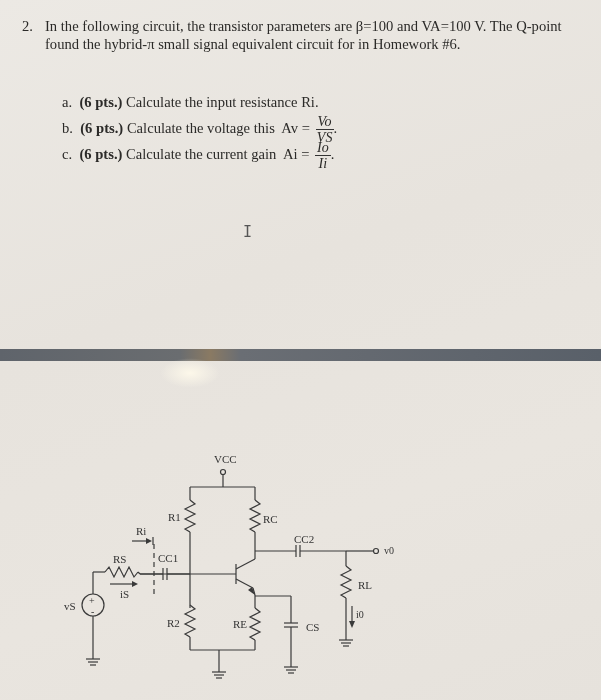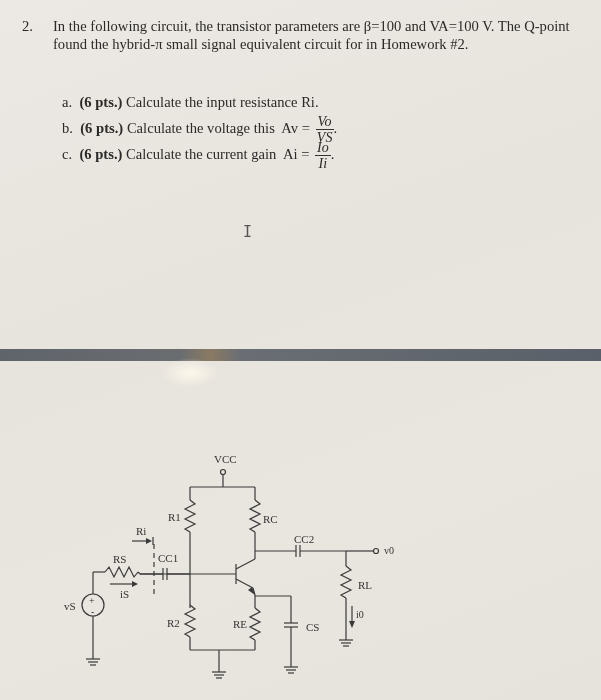--- a/index.html
+++ b/index.html
@@ -7,21 +7,21 @@
     width:601px; height:700px; overflow:hidden; position:relative;
     background: linear-gradient(160deg, #ece9e4 0%, #e7e3dd 40%, #e9e5df 70%, #e6e2dc 100%);
     font-family: "Liberation Serif", serif;
     color:#2b2a28;
   }
   .problem {
     position:absolute; left:22px; top:18px; width:560px;
     font-size:14.6px; line-height:17.6px;
   }
   .problem .num { position:absolute; left:0; top:0; }
-  .problem .body { margin-left:31px; }
+  .problem .body { margin-left:23px; }
   .sub { position:absolute; font-size:14.6px; }
   .sub b { font-weight:bold; }
   .frac { display:inline-block; vertical-align:middle; text-align:center; font-style:italic; margin-left:2px; }
   .frac .n { display:block; border-bottom:1px solid #333; padding:0 2px; line-height:15px; font-size:14px; }
   .frac .d { display:block; line-height:15px; font-size:14px; }
   .it { }
   .cursor { position:absolute; left:243px; top:223px; font-family:"DejaVu Sans Mono", monospace; font-size:15px; color:#555; }
   .bar {
     position:absolute; left:0; top:349px; width:601px; height:12px;
     background: linear-gradient(90deg, #5f646b 0%, #6a6d70 30%, #8a7a63 35%, #6a6e74 40%, #596069 100%);
@@ -32,21 +32,21 @@
   }
   svg text { font-family:"Liberation Serif", serif; fill:#333; }
 </style>
 </head>
 <body>
 
 <div class="problem">
   <span class="num">2.</span>
   <div class="body">
     <div>In the following circuit, the transistor parameters are β=100 and VA=100 V.  The Q-point</div>
-    <div>found the hybrid-π small signal equivalent circuit for in Homework #2.</div>
+    <div>found the hybrid-π small signal equivalent circuit for in Homework #6.</div>
   </div>
 </div>
 
 <div class="sub" style="left:62px; top:94px;text-align:right;">
   <span>a.</span>&nbsp;
   <b>(6 pts.)</b>
   <span>Calculate the input resistance Ri.</span>
 </div>
 
 <div class="sub" style="left:62px; top:114px;">

